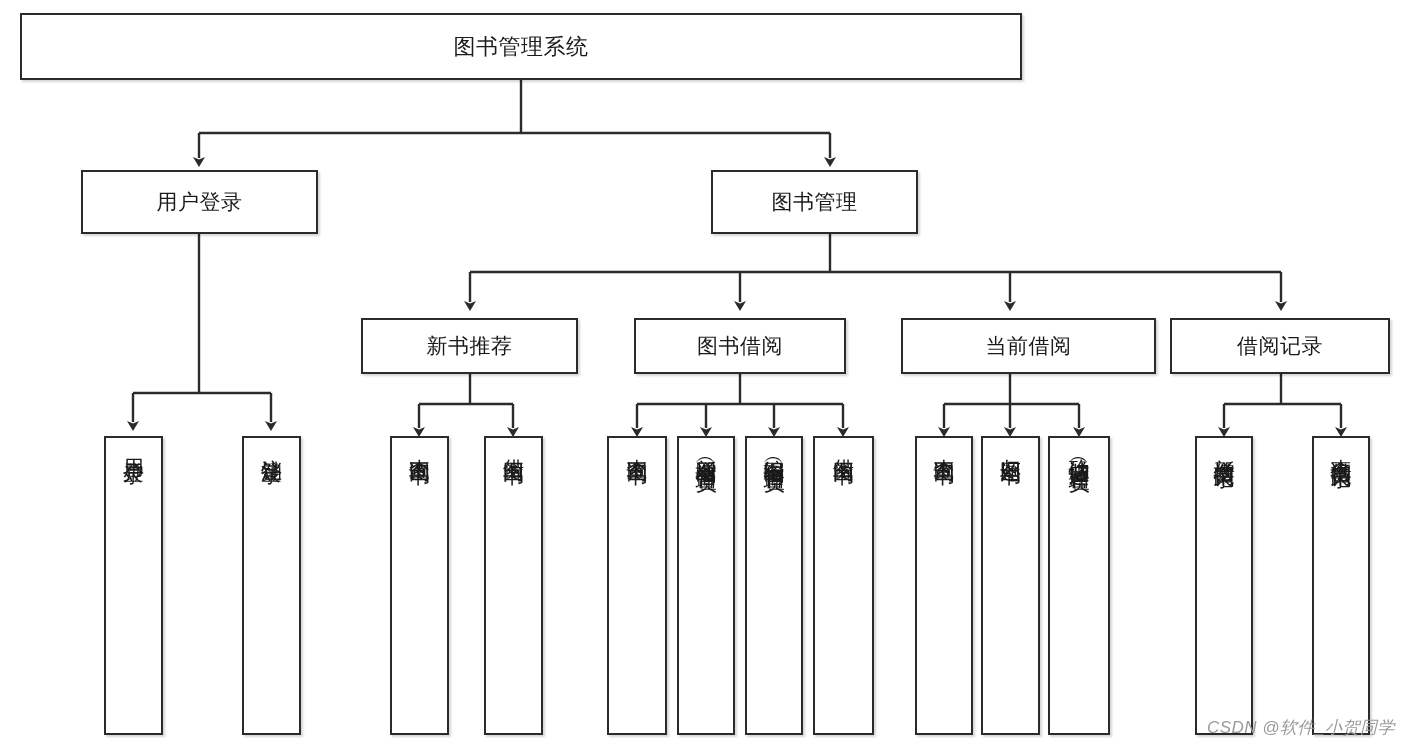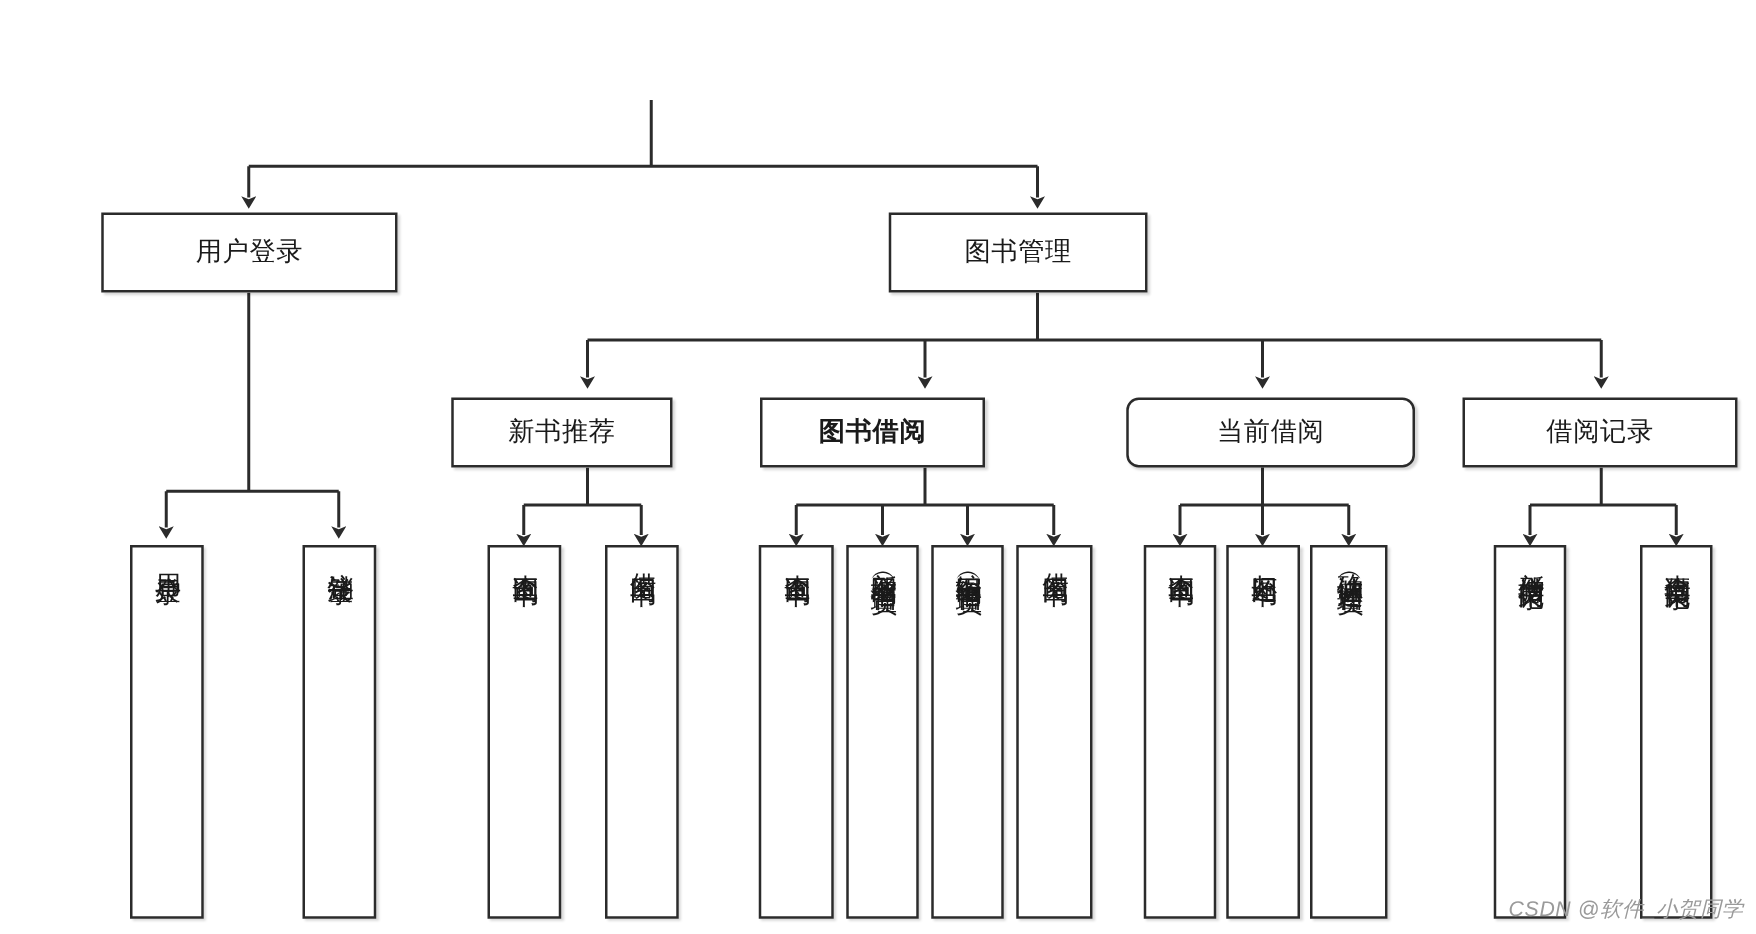--- a/index.html
+++ b/index.html
@@ -126,38 +126,41 @@
       <path d="M1010,404 L1010,428" marker-end="url(#arrow)"></path>
       <path d="M1079,404 L1079,428" marker-end="url(#arrow)"></path>
 
       <path d="M1281,374 L1281,404"></path>
       <path d="M1224,404 L1341,404"></path>
       <path d="M1224,404 L1224,428" marker-end="url(#arrow)"></path>
       <path d="M1341,404 L1341,428" marker-end="url(#arrow)"></path>
     </g>
   </svg>
 
+  <div class="node horiz root" style="left:20px; top:13px; width:1002px; height:67px;">
+    <span class="node-label">图书管理系统</span>
+  </div>
 
   <div class="node horiz" style="left:81px; top:170px; width:237px; height:64px;">
     <span class="node-label">用户登录</span>
   </div>
 
   <div class="node horiz" style="left:711px; top:170px; width:207px; height:64px;">
     <span class="node-label">图书管理</span>
   </div>
 
-  <div class="node horiz" style="left:361px; top:318px; width:177px; height:56px;">
+  <div class="node horiz" style="left:361px; top:318px; width:217px; height:56px;">
     <span class="node-label">新书推荐</span>
   </div>
 
-  <div class="node horiz" style="left:608px; top:318px; width:180px; height:56px;font-weight:bold;">
+  <div class="node horiz" style="left:634px; top:318px; width:212px; height:56px;">
     <span class="node-label">图书借阅</span>
   </div>
 
-  <div class="node horiz" style="left:901px; top:318px; width:231px; height:56px;border-radius:10px;">
+  <div class="node horiz" style="left:901px; top:318px; width:255px; height:56px;">
     <span class="node-label">当前借阅</span>
   </div>
 
   <div class="node horiz" style="left:1170px; top:318px; width:220px; height:56px;">
     <span class="node-label">借阅记录</span>
   </div>
 
   <div class="node vert" style="left:104px; top:436px; width:59px; height:299px;">
     <span class="node-label">用户登录</span>
   </div>

